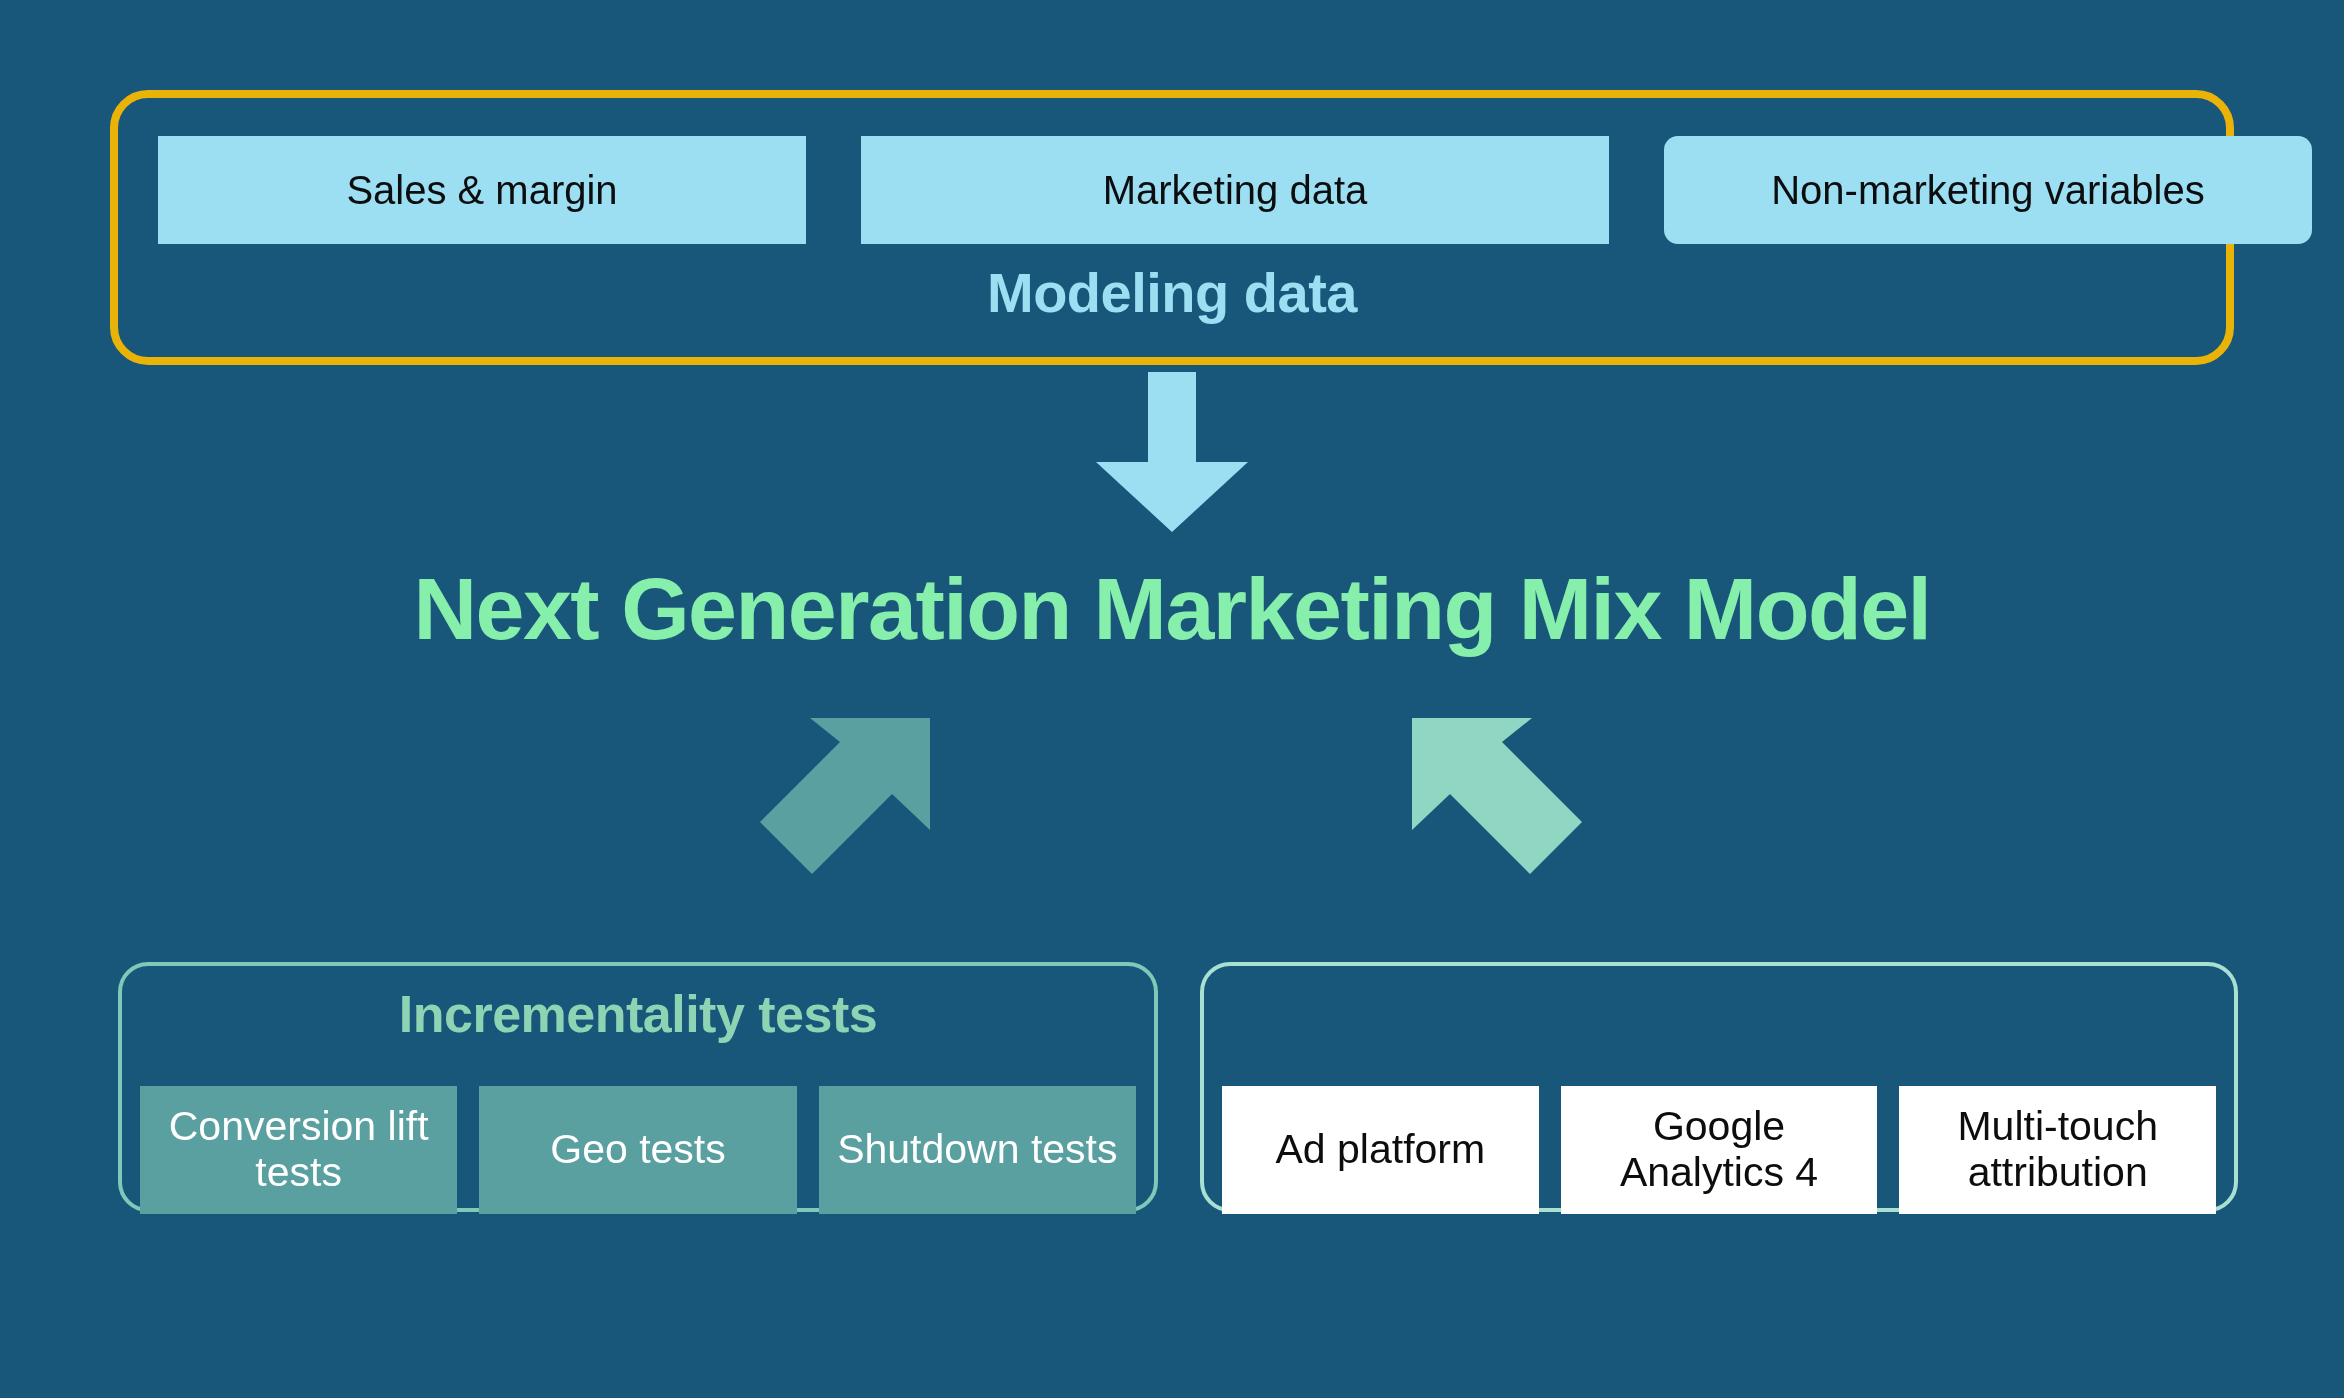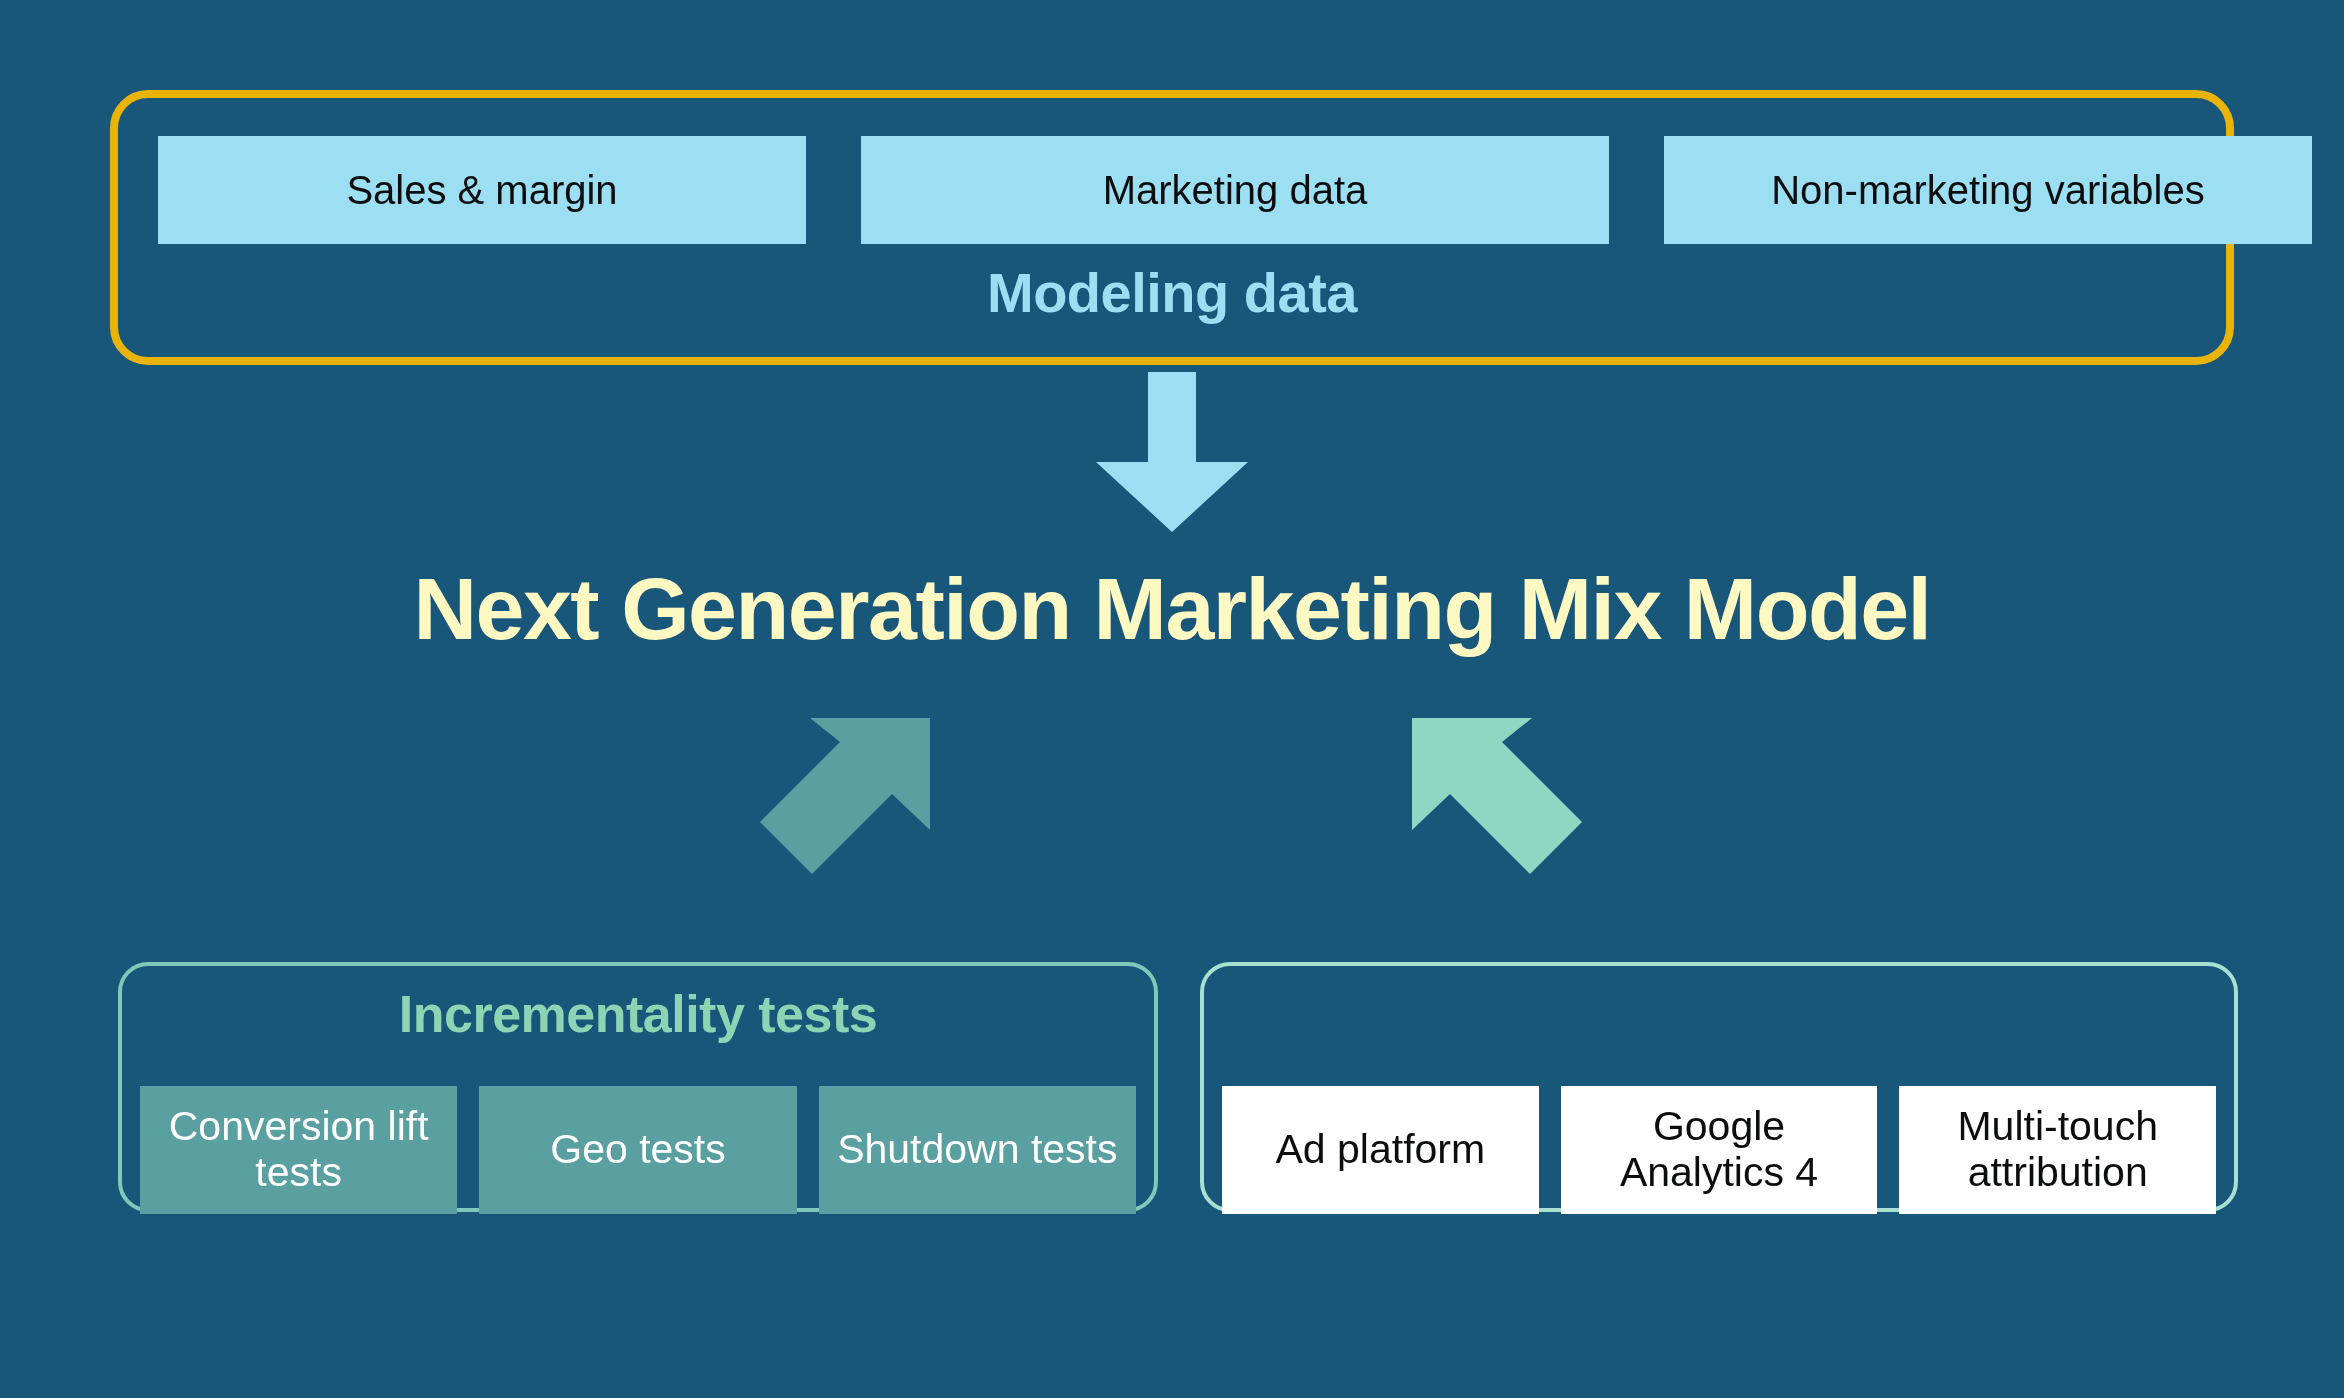--- a/index.html
+++ b/index.html
@@ -52,21 +52,21 @@
     display: flex;
     align-items: center;
     justify-content: center;
     text-align: center;
     line-height: 1.15;
     flex: 0 0 auto;
   }
 
   .chip-blue.c1 { width: 648px; }
   .chip-blue.c2 { width: 748px; }
-  .chip-blue.c3 { width: 648px; }
+  .chip-blue.c3 { width: 648px; border-radius: 14px; }
 
   .panel-title {
     position: absolute;
     left: 0;
     right: 0;
     text-align: center;
     font-size: 56px;
     font-weight: 700;
     letter-spacing: -0.5px;
   }
@@ -85,21 +85,21 @@
     height: 160px;
   }
 
   
   .headline {
     position: absolute;
     left: 0;
     right: 0;
     top: 558px;
     text-align: center;
-    color: #fef9c3;
+    color: #86efac;
     font-size: 88px;
     font-weight: 700;
     letter-spacing: -1.5px;
     white-space: nowrap;
   }
 
   
   .arrow-ne {
     position: absolute;
     left: 760px;

